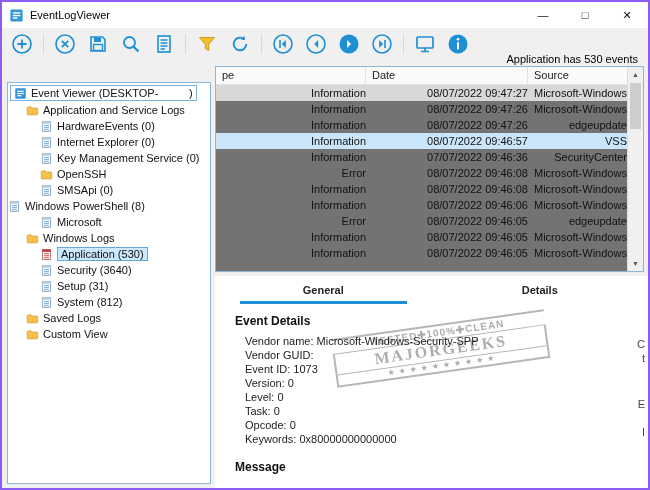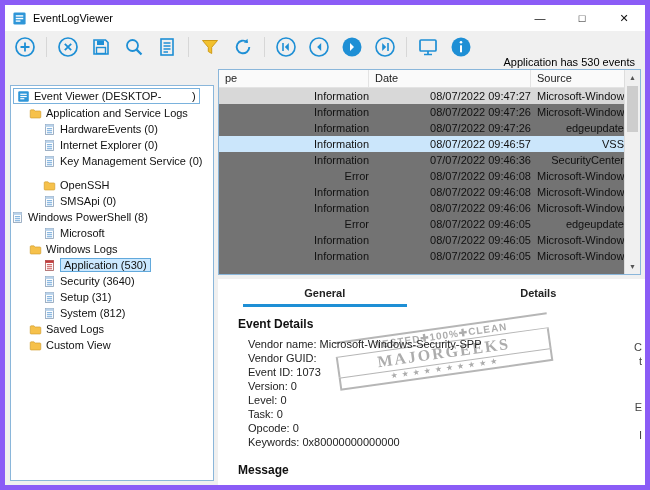--- a/index.html
+++ b/index.html
@@ -1,18 +1,18 @@
 <!DOCTYPE html>
 <html><head>
 <meta charset="utf-8">
 <style>
   * { box-sizing: border-box; margin: 0; padding: 0; }
   body { margin: 0; font-family: "Liberation Sans", sans-serif; background: #e8e8e8; }
   .window { position: relative; width: 650px; height: 490px; background: #f0f0f0;
-            border: 5px solid #8b5cf6; overflow: hidden; }
+            border: 2px solid #8b5cf6; overflow: hidden; }
 
   
   .titlebar { height: 26px; background: #ffffff; display: flex; align-items: center;
               padding-left: 7px; position: relative; }
   .app-icon svg { width: 15px; height: 15px; display: block; }
   .title { font-size: 11px; color: #000; margin-left: 6px; }
   .win-controls { position: absolute; right: 0; top: 0; height: 100%; display: flex; }
   .win-btn { width: 42px; height: 26px; border: 0; background: transparent; font-size: 11px;
              color: #111; font-family: inherit; cursor: default; }
 
@@ -219,21 +219,21 @@
             <svg viewBox="0 0 16 16">
               <rect x="3" y="1.8" width="10" height="12.4" fill="#fff" stroke="#8aa0b8"></rect>
               <rect x="3" y="1.8" width="10" height="3" fill="#b9d2ea"></rect>
               <rect x="4.8" y="6.5" width="6.4" height="1.1" fill="#5b9bd5"></rect>
               <rect x="4.8" y="9" width="6.4" height="1.1" fill="#5b9bd5"></rect>
               <rect x="4.8" y="11.5" width="6.4" height="1.1" fill="#5b9bd5"></rect>
             </svg>
           </span>
           <span class="t-lb">Key Management Service (0)</span>
         </div>
-        <div class="tree-row" style="padding-left: 32px; margin-top: 8px;">
+        <div class="tree-row" style="padding-left: 32px;">
           <span class="t-ic">
             <svg viewBox="0 0 16 16">
               <path d="M1.5 4.5c0-.5.4-1 1-1h3.6l1.4 1.4h6c.6 0 1 .4 1 1v6.6c0 .6-.4 1-1 1h-11c-.6 0-1-.4-1-1z" fill="#f6c14b" stroke="#cf9a2c" stroke-width=".8"></path>
             </svg>
           </span>
           <span class="t-lb">OpenSSH</span>
         </div>
         <div class="tree-row" style="padding-left: 32px;">
           <span class="t-ic">
             <svg viewBox="0 0 16 16">

